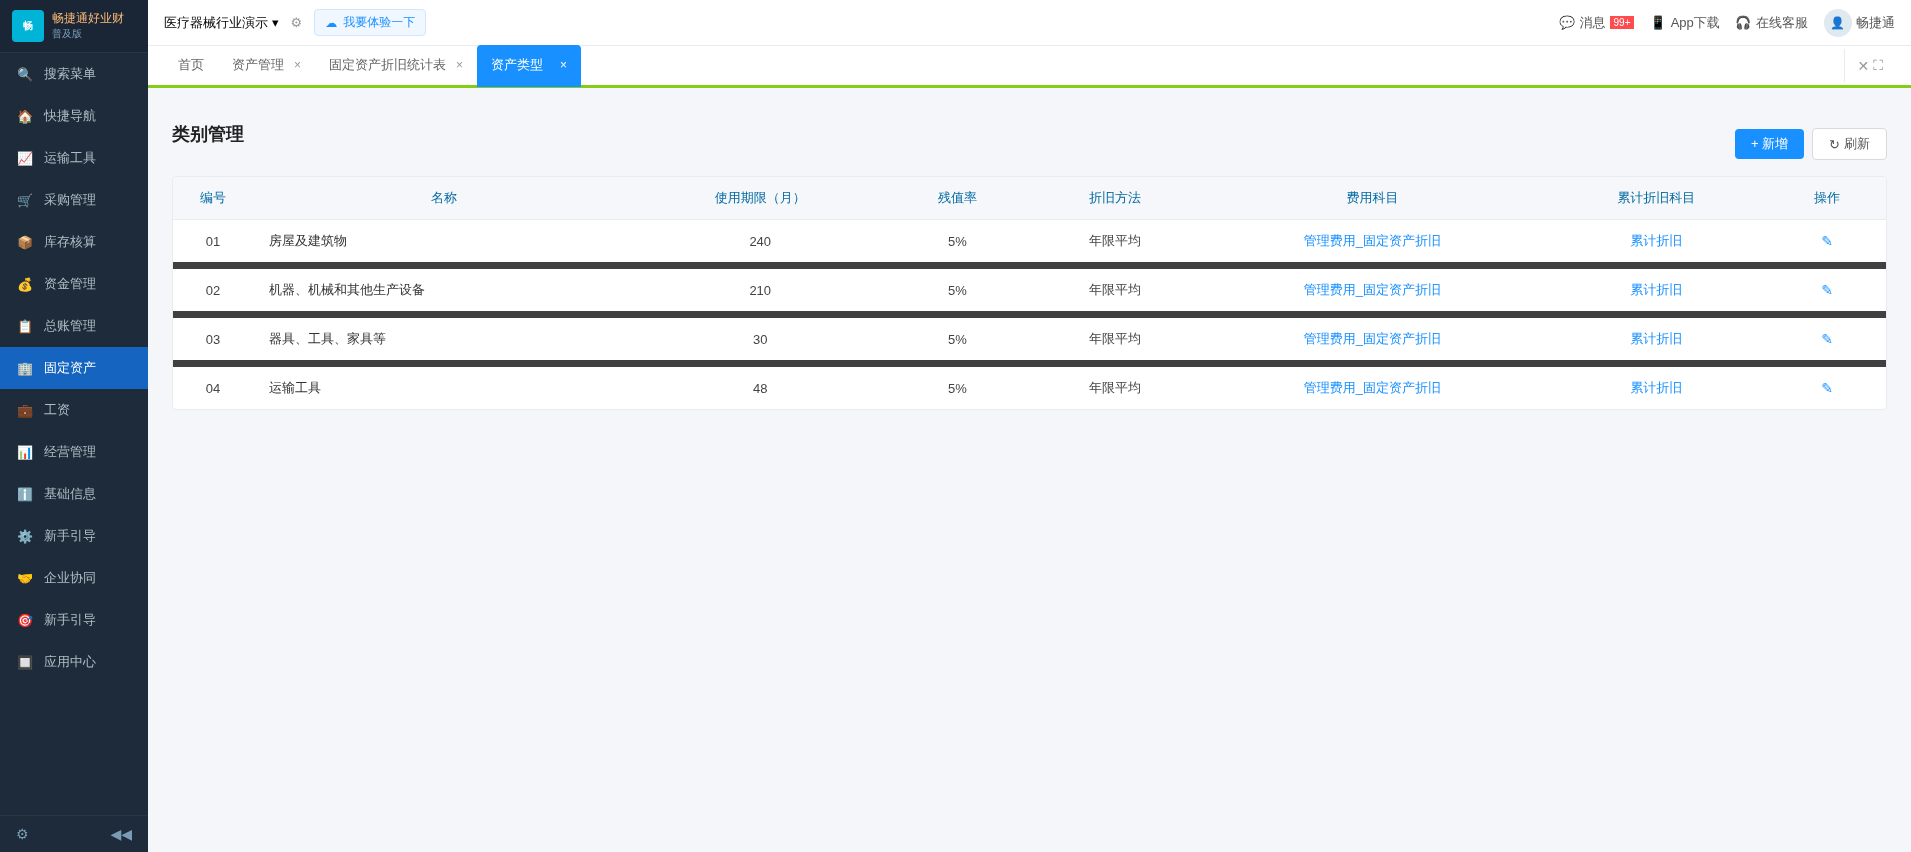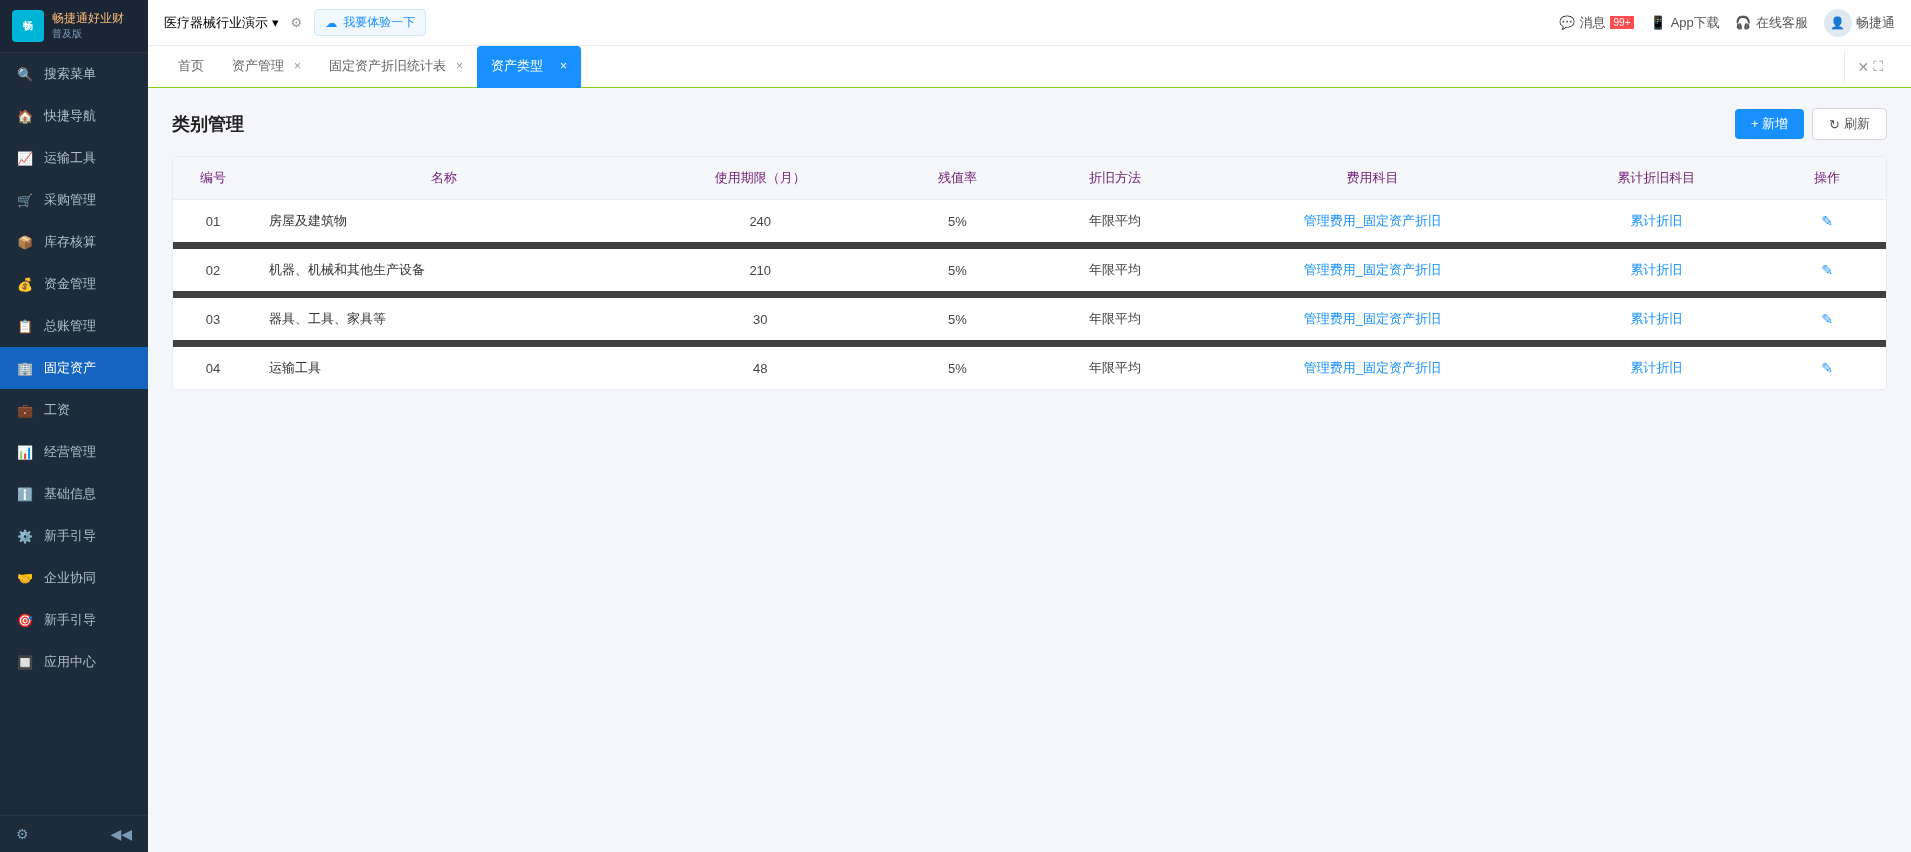--- a/index.html
+++ b/index.html
@@ -85,21 +85,21 @@
     .topbar-icons { display: flex; align-items: center; gap: 6px; }
     .topbar-try { display: flex; align-items: center; gap: 6px; background: #f0f7ff; border: 1px solid #d0e8ff; border-radius: 4px; padding: 4px 10px; cursor: pointer; color: #1890ff; font-size: 12px; }
     .topbar-right { display: flex; align-items: center; gap: 16px; }
     .topbar-right-item { display: flex; align-items: center; gap: 4px; cursor: pointer; color: #555; font-size: 13px; }
     .badge { background: #ff4d4f; color: white; font-size: 10px; padding: 1px 4px; border-radius: 0; min-width: 18px; text-align: center; }
     .topbar-avatar { width: 28px; height: 28px; border-radius: 50%; background: #e0e8f0; display: flex; align-items: center; justify-content: center; color: #666; font-size: 12px; }
 
     
     .tabbar {
       background: #fff;
-      border-bottom: 1px solid #84cc16;
+      border-bottom: 3px solid #84cc16;
       display: flex;
       align-items: center;
       padding: 0 16px;
       height: 42px;
       gap: 0;
     }
     .tab {
       display: flex;
       align-items: center;
       gap: 6px;
@@ -122,21 +122,21 @@
       overflow-y: auto;
       background: #f5f6fa;
     }
     .page-header {
       display: flex;
       align-items: center;
       justify-content: space-between;
       margin-bottom: 16px;
     }
     .page-title { font-size: 18px; font-weight: 600; color: #222; }
-    .page-actions { display: flex; align-items: center; gap: 8px; }
+    .page-actions { display: flex; align-items: center; gap: 8px; margin-top: 20px; }
     .btn-primary {
       background: #1890ff;
       color: white;
       border: none;
       border-radius: 4px;
       padding: 6px 16px;
       cursor: pointer;
       font-size: 13px;
       display: flex;
       align-items: center;
@@ -161,21 +161,21 @@
       border-radius: 4px;
       overflow: hidden;
       border: 1px solid #e8ecf0;
     }
     table { width: 100%; border-collapse: collapse; }
     thead tr { background: #f5f7fa; }
     th {
       padding: 12px 16px;
       text-align: center;
       font-weight: 500;
-      color: #701a75;
+      color: #0369a1;
       font-size: 13px;
       border-bottom: 1px solid #e8ecf0;
     }
     th:first-child { width: 80px; }
     td {
       padding: 12px 16px;
       text-align: center;
       color: #444;
       font-size: 13px;
       border-bottom: 7px solid #404040;

